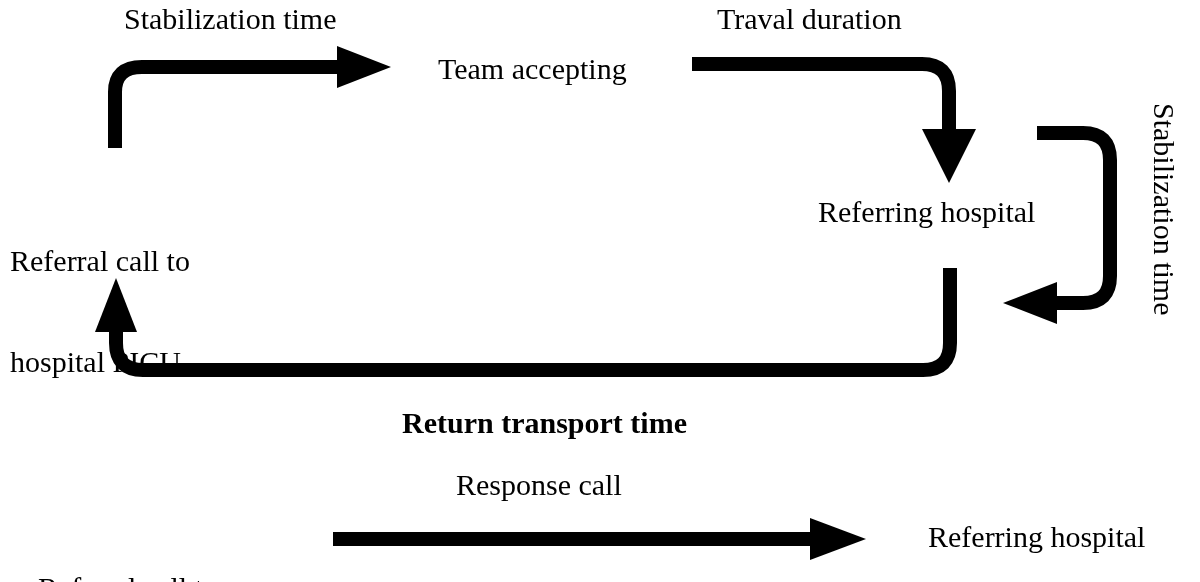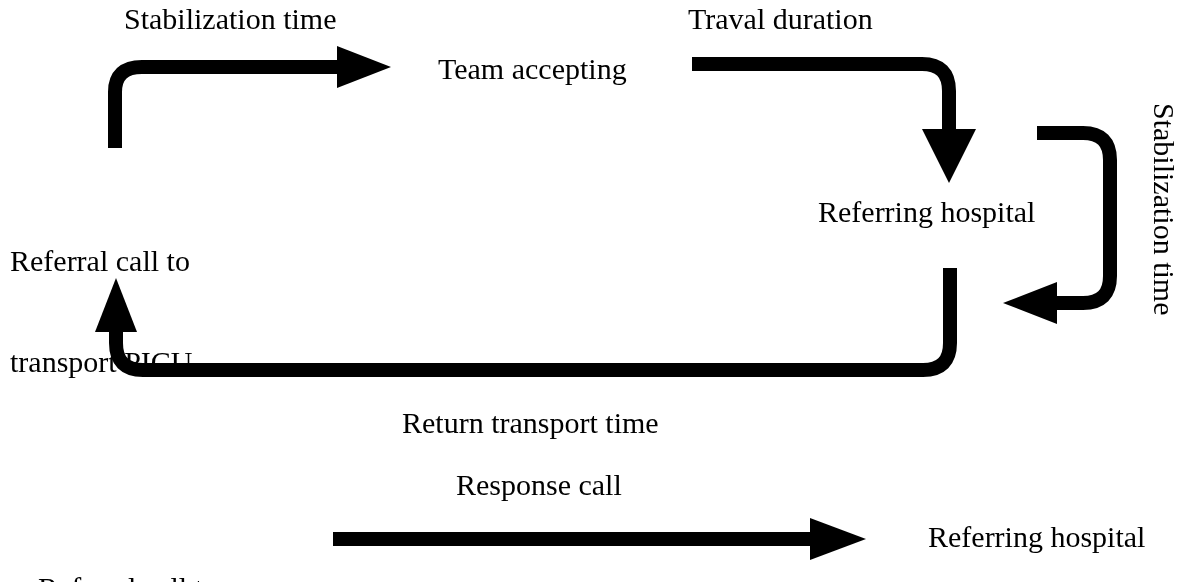--- a/index.html
+++ b/index.html
@@ -43,31 +43,31 @@
     margin: 0;
     white-space: pre;
     line-height: 1.13;
     color: #000000;
     font-family: "Liberation Serif", "DejaVu Serif", serif;
     font-weight: 400;
     font-size: 30px;
     letter-spacing: 0px;
   }
   .lbl-mobilization { left: 124px; top: 2px; }
-  .lbl-traval       { left: 688px; top: 2px; }
+  .lbl-traval       { left: 717px; top: 2px; }
   .lbl-team-dep     { left: 438px; top: 52px; }
   .lbl-referral-top { left: 10px;  top: 176px; }
   .lbl-referring-mid{ left: 818px; top: 195px; }
   .lbl-stabilization{
     left: 1147px;
     top: 103px;
     transform-origin: left top;
     transform: rotate(90deg) translate(0, -100%);
   }
-  .lbl-return-tt    { left: 402px; top: 406px; }
+  .lbl-return-tt    { left: 402px; top: 406px; font-weight: bold; }
   .lbl-response     { left: 456px; top: 468px; }
   .lbl-referral-bot { left: 38px;  top: 503px; }
   .lbl-referring-bot{ left: 928px; top: 520px; }
 </style>
 </head>
 <body>
 
 <div id="diagram-root">
 
   <svg id="diagram-svg" viewBox="0 0 1200 582">
@@ -106,21 +106,21 @@
   <div class="edge-label lbl-stabilization">Stabilization time</div>
 
   <div class="edge-label lbl-return-tt">Return transport time</div>
 
   <div class="edge-label lbl-response">Response call</div>
 
   <div class="node-label lbl-team-dep">Team accepting</div>
 
   <div class="node-label lbl-referral-top">
     <div>Referral call to</div>
-    <div>transport PICU</div>
+    <div>hospital PICU</div>
   </div>
 
   <div class="node-label lbl-referring-mid">Referring hospital</div>
 
   <div class="node-label lbl-referral-bot">
     <div>Referral call to</div>
     
   </div>
 
   <div class="node-label lbl-referring-bot">Referring hospital</div>

